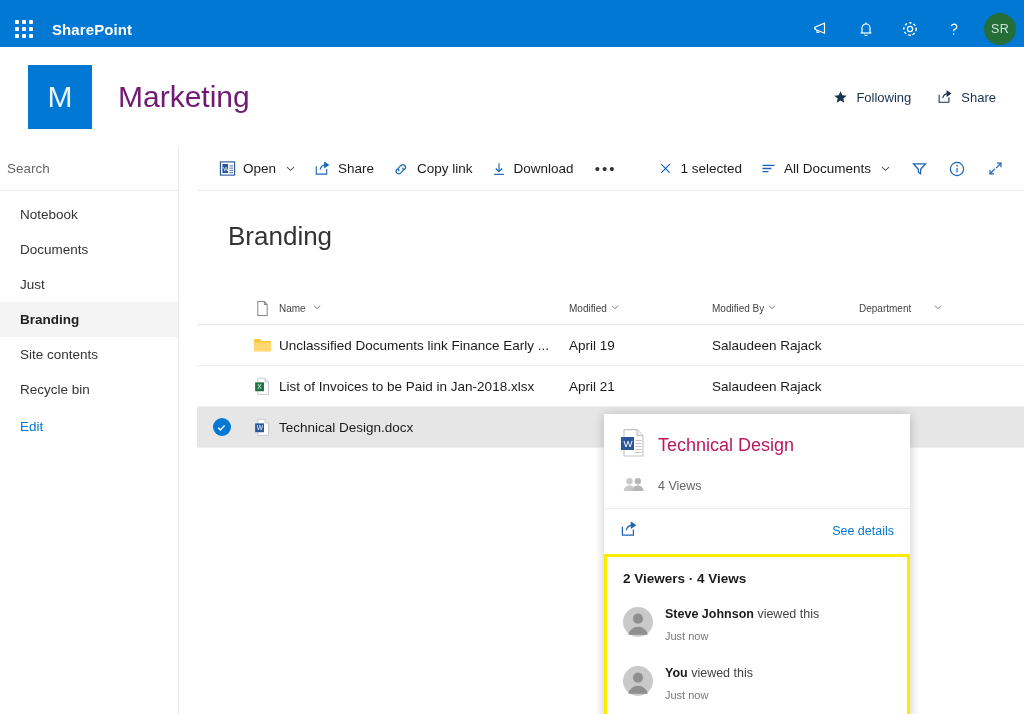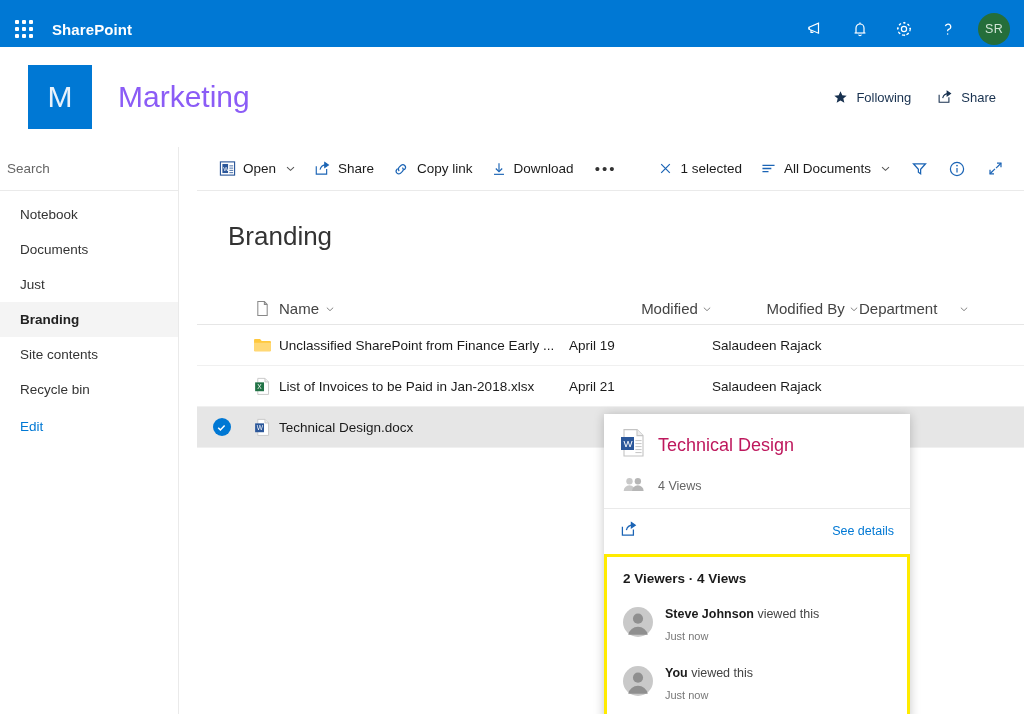--- a/index.html
+++ b/index.html
@@ -27,21 +27,21 @@
     display: grid; grid-template-columns: repeat(3, 4px);
     grid-template-rows: repeat(3, 4px); gap: 3px;
   }
   .waffle-grid i { display: block; width: 4px; height: 4px; background: #fff; border-radius: 1px; }
   .suite-brand {
     color: #fff; font-size: 15px; font-weight: bold;
     letter-spacing: .1px; margin-left: 4px; cursor: pointer;
   }
   .suite-right {
     margin-left: auto; display: flex; align-items: center;
-    height: 47px; padding-right: 10px;
+    height: 47px; padding-right: 4px;
   }
   .suite-icon {
     width: 44px; height: 47px; display: flex;
     align-items: center; justify-content: center;
     color: #fff; cursor: pointer;
   }
   .suite-icon svg { display: block; }
   .avatar-sr {
     width: 32px; height: 32px; border-radius: 50%;
     background: #256e3a; color: #cfe3d4;
@@ -57,21 +57,21 @@
     background: #fff;
     display: flex; align-items: center;
   }
   .site-logo {
     width: 64px; height: 64px; background: #0078d4;
     color: #e8f2fb; font-size: 30px; font-weight: 300;
     display: flex; align-items: center; justify-content: center;
     margin-left: 28px; cursor: pointer;
   }
   .site-title {
-    font-size: 30px; font-weight: 300; color: #8b5cf6;
+    font-size: 30px; font-weight: 300; color: #701a75;
     margin-left: 26px;
   }
   .site-actions {
     margin-left: auto; display: flex; align-items: center;
     gap: 26px; padding-right: 28px; color: #0d2a52; font-size: 13px;
   }
   .site-action { display: flex; align-items: center; gap: 8px; cursor: pointer; color: #18314f; }
   .site-action svg { display: block; }
 
   
@@ -131,21 +131,21 @@
   
   .list { margin-top: 40px; }
   .row {
     display: flex; align-items: center;
     height: 41px; padding-left: 0;
     border-bottom: 1px solid #f0f0f0;
     font-size: 13.5px; color: #1b1b1b;
   }
   .hdr-row {
     height: 33px; border-bottom: 1px solid #e6e6e6;
-    color: #444; font-size: 15px; text-align: right;
+    color: #444; font-size: 10px;
   }
   .hdr-row .c-name, .hdr-row .c-mod, .hdr-row .c-by, .hdr-row .c-dept { cursor: pointer; }
   .c-check { width: 49px; display: flex; align-items: center; justify-content: center; }
   .c-icon  { width: 33px; display: flex; align-items: center; justify-content: center; }
   .c-name  { width: 290px; display: flex; align-items: center; gap: 6px; }
   .c-mod   { width: 143px; }
   .c-by    { width: 147px; }
   .c-dept  { width: 140px; display: flex; align-items: center; gap: 22px; }
   .c-name span.lbl, .c-dept span.lbl { display: inline-block; }
   .row.selected { background: #e6e6e6; }
@@ -445,21 +445,21 @@
       </div>
 
       <div class="row">
         <div class="c-check"></div>
         <div class="c-icon">
           <svg width="19" height="16" viewBox="0 0 20 17">
             <path d="M1 3.4 C1 2.7 1.5 2.2 2.2 2.2 H7.4 L9.2 4.2 H17.8 C18.5 4.2 19 4.7 19 5.4 V14 C19 14.7 18.5 15.2 17.8 15.2 H2.2 C1.5 15.2 1 14.7 1 14 Z" fill="#ffc83d"></path>
             <path d="M1 6.2 H19 V14 C19 14.7 18.5 15.2 17.8 15.2 H2.2 C1.5 15.2 1 14.7 1 14 Z" fill="#ffd875"></path>
           </svg>
         </div>
-        <div class="c-name">Unclassified SharePoint from Finance Early ...</div>
+        <div class="c-name">Unclassified Documents link Finance Early ...</div>
         <div class="c-mod">April 19</div>
         <div class="c-by">Salaudeen Rajack</div>
         <div class="c-dept"></div>
       </div>
 
       <div class="row">
         <div class="c-check"></div>
         <div class="c-icon">
           <svg width="17" height="19" viewBox="0 0 18 20">
             <path d="M4 1.4 H11.6 L15.4 5.2 V18.4 H4 Z" fill="#fff" stroke="#c8c8c8" stroke-width="1"></path>

